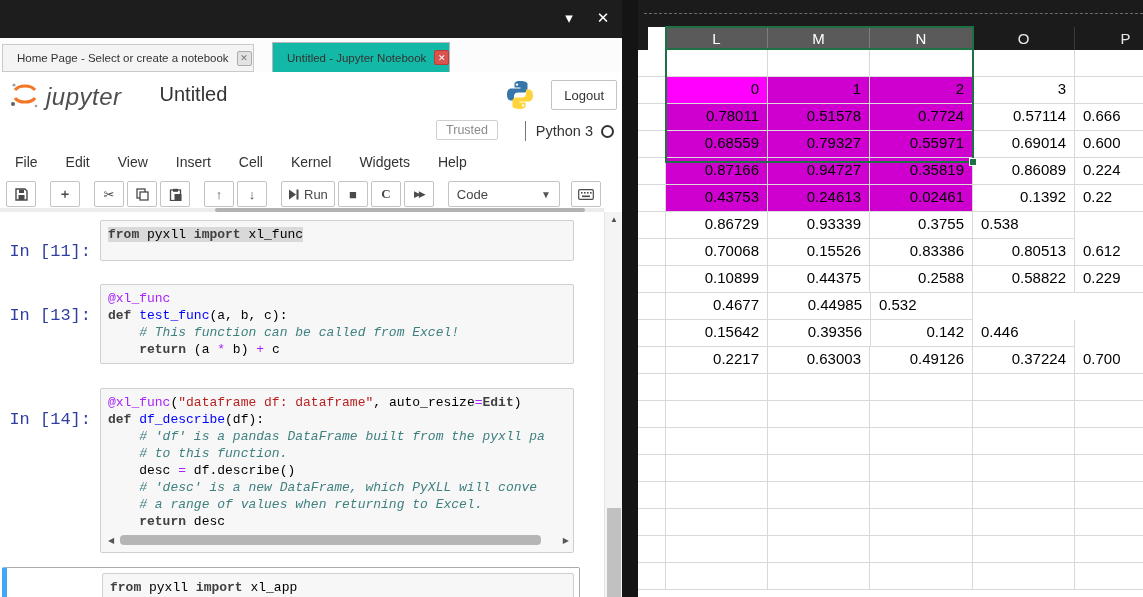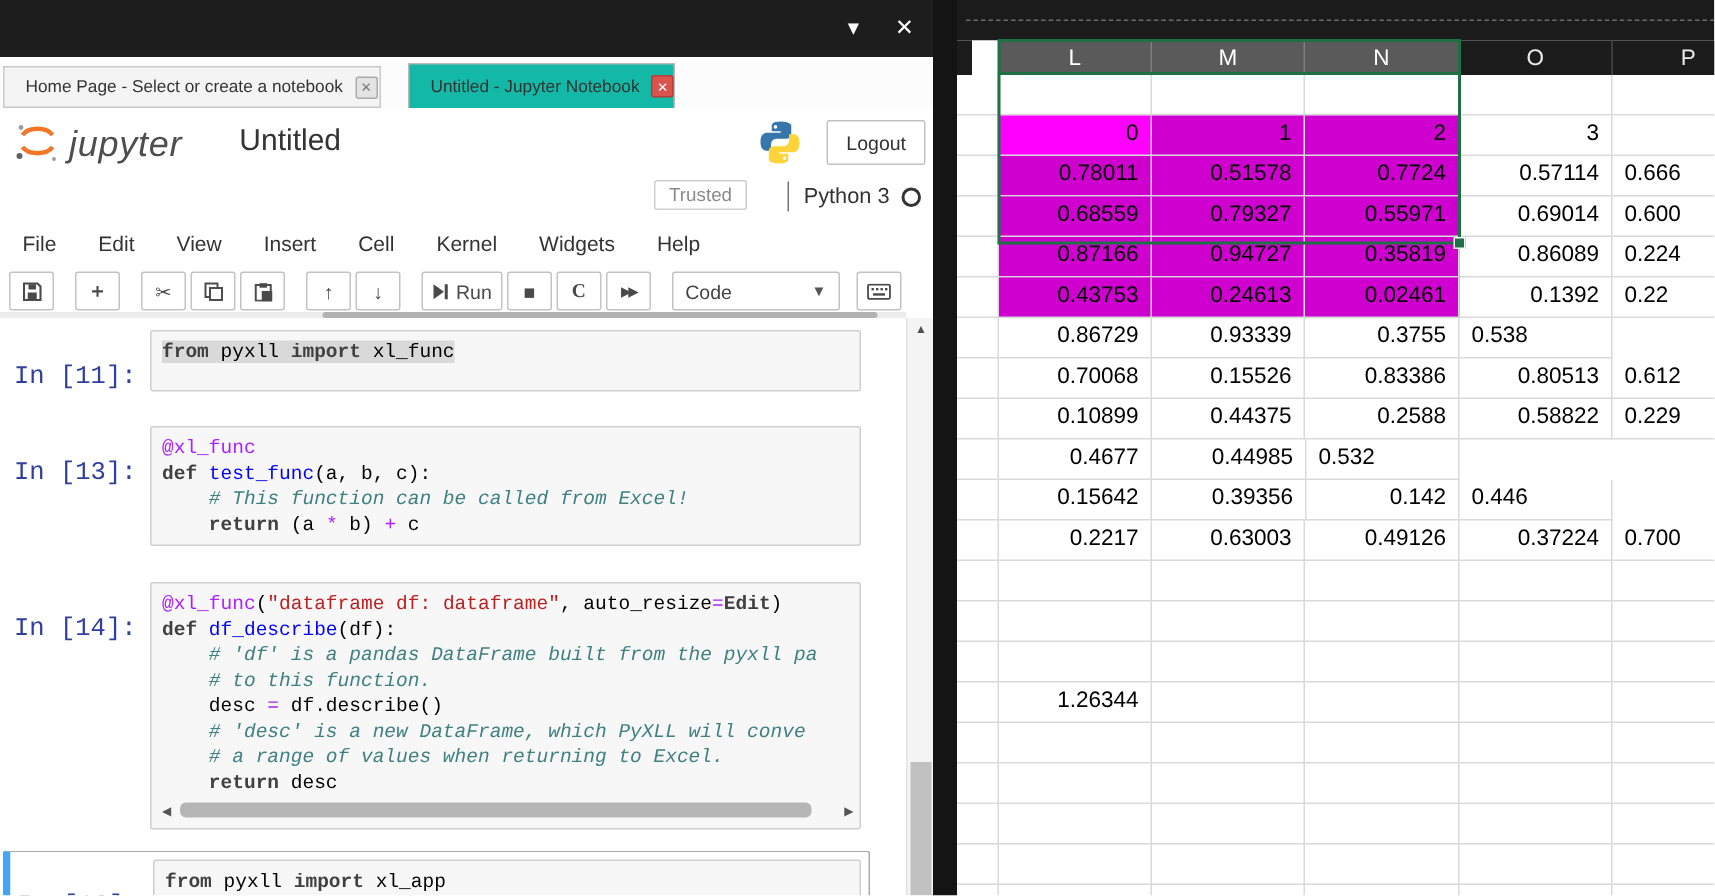--- a/index.html
+++ b/index.html
@@ -439,28 +439,20 @@
         <div class="xl-row">
           <div class="xl-c" style="width: 28px;"></div>
           <div class="xl-c" style="width: 102px;"></div>
           <div class="xl-c" style="width: 102px;"></div>
           <div class="xl-c" style="width: 103px;"></div>
           <div class="xl-c" style="width: 102px;"></div>
           <div class="xl-c colP" style="width: 102px;"></div>
         </div>
         <div class="xl-row">
           <div class="xl-c" style="width: 28px;"></div>
-          <div class="xl-c" style="width: 102px;">1.26344</div>
-          <div class="xl-c" style="width: 102px;"></div>
-          <div class="xl-c" style="width: 103px;"></div>
-          <div class="xl-c" style="width: 102px;"></div>
-          <div class="xl-c colP" style="width: 102px;"></div>
-        </div>
-        <div class="xl-row">
-          <div class="xl-c" style="width: 28px;"></div>
           <div class="xl-c" style="width: 102px;"></div>
           <div class="xl-c" style="width: 102px;"></div>
           <div class="xl-c" style="width: 103px;"></div>
           <div class="xl-c" style="width: 102px;"></div>
           <div class="xl-c colP" style="width: 102px;"></div>
         </div>
         <div class="xl-row">
           <div class="xl-c" style="width: 28px;"></div>
           <div class="xl-c" style="width: 102px;"></div>
           <div class="xl-c" style="width: 102px;"></div>

